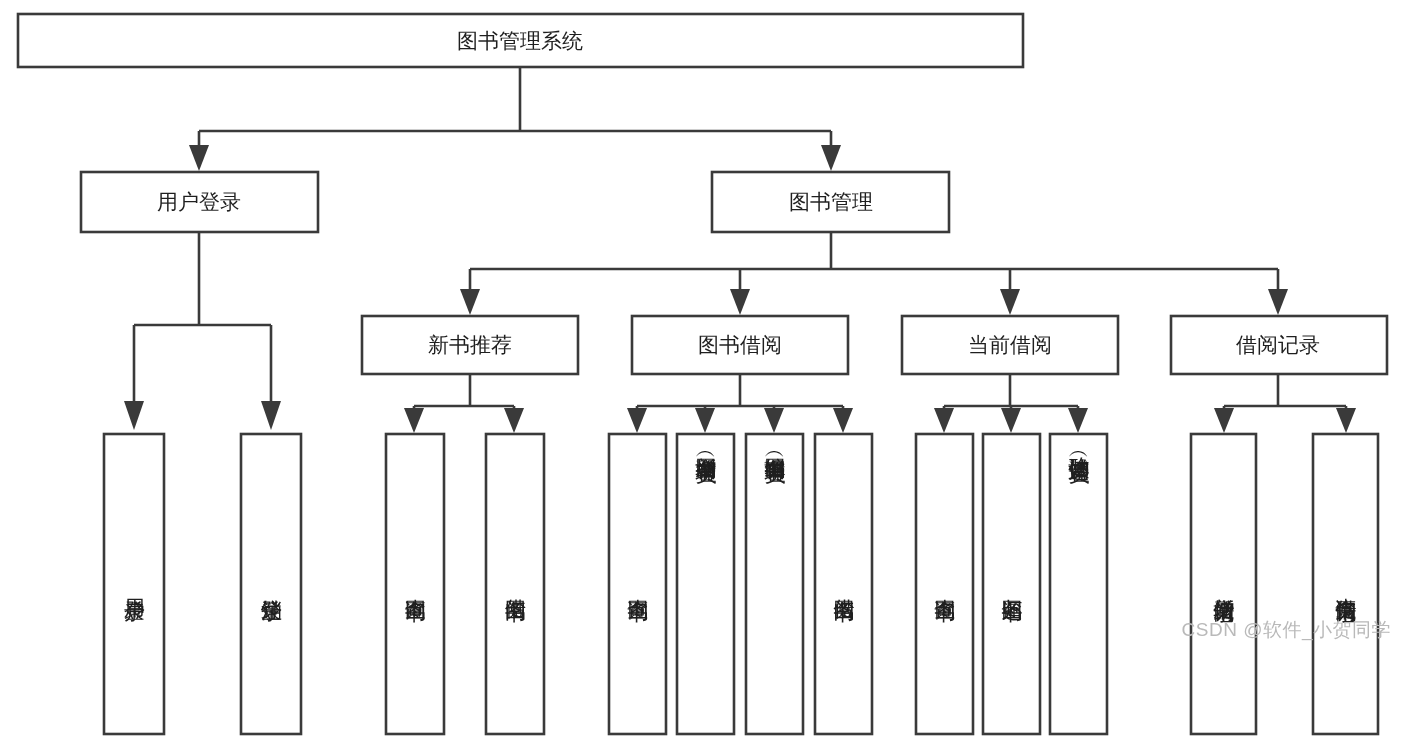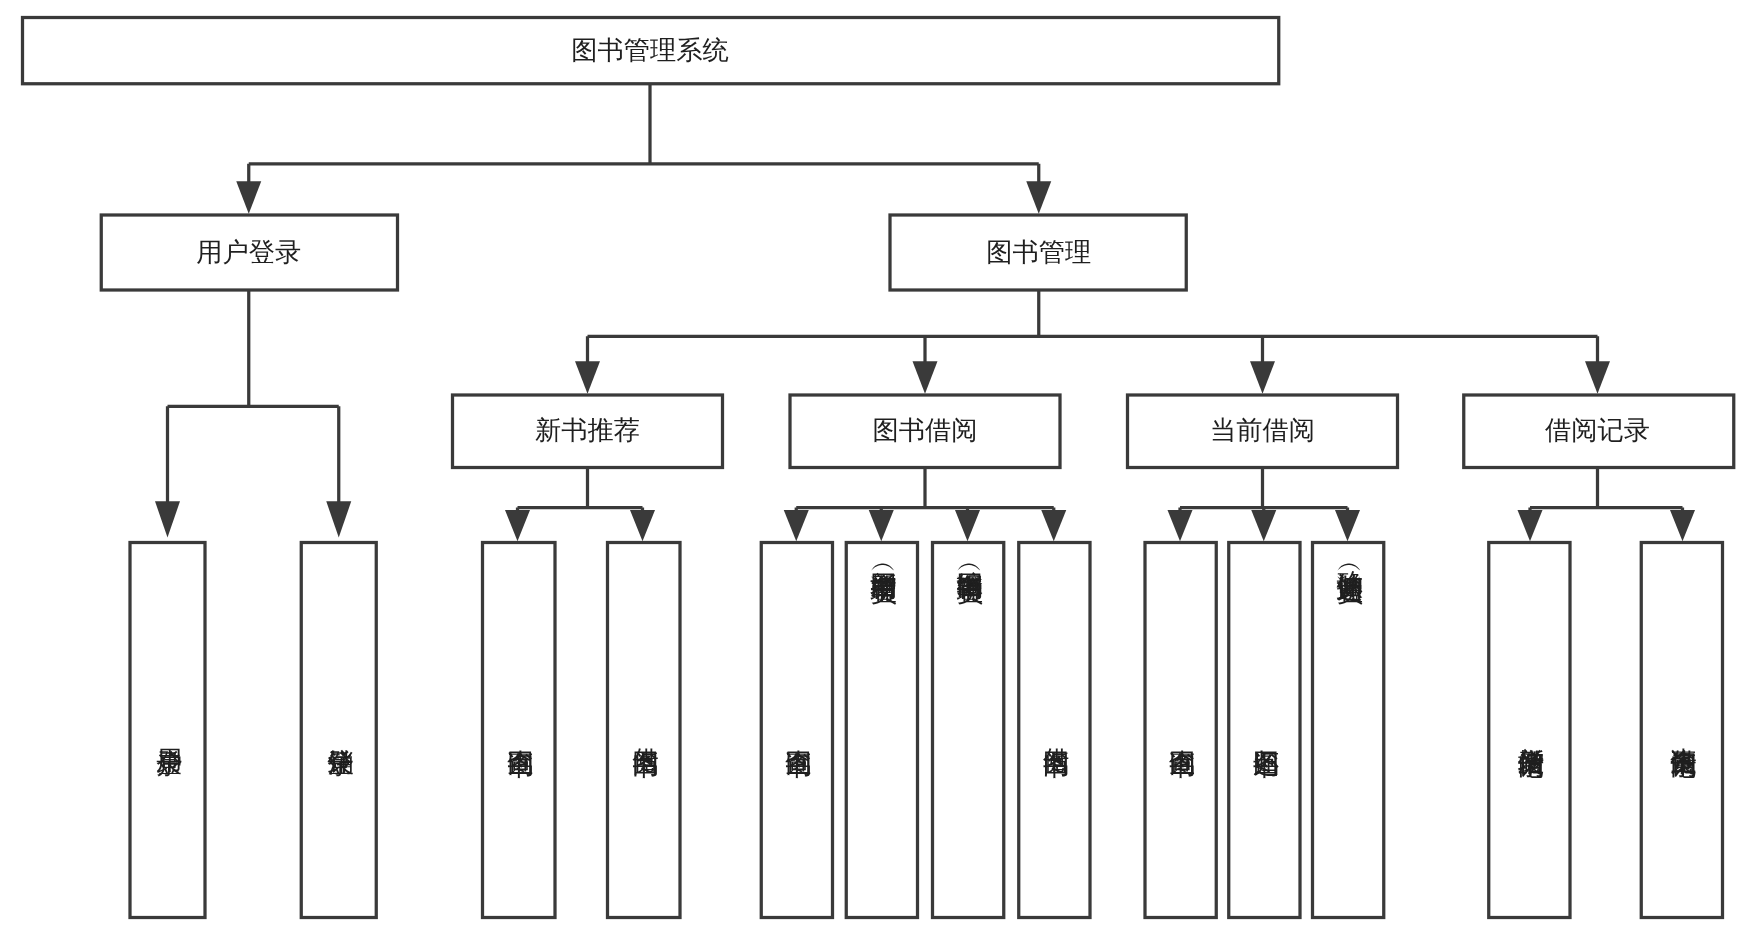--- a/index.html
+++ b/index.html
@@ -223,14 +223,15 @@
   <div class="leaf-label" style="left:916px; top:434px; width:57px; height:300px;">查询图书</div>
 
   <div class="leaf-label" style="left:983px; top:434px; width:57px; height:300px;">归还图书</div>
 
   <div class="leaf-label top-aligned" style="left:1050px; top:440px; width:57px; height:294px;">确认归还（管理员）</div>
 
   <div class="leaf-label" style="left:1191px; top:434px; width:65px; height:300px;">新增借阅记录</div>
 
   <div class="leaf-label" style="left:1313px; top:434px; width:65px; height:300px;">查询借阅记录</div>
 
+  <div class="watermark">CSDN @软件_小贺同学</div>
 
 </div>
 
 </body></html>

